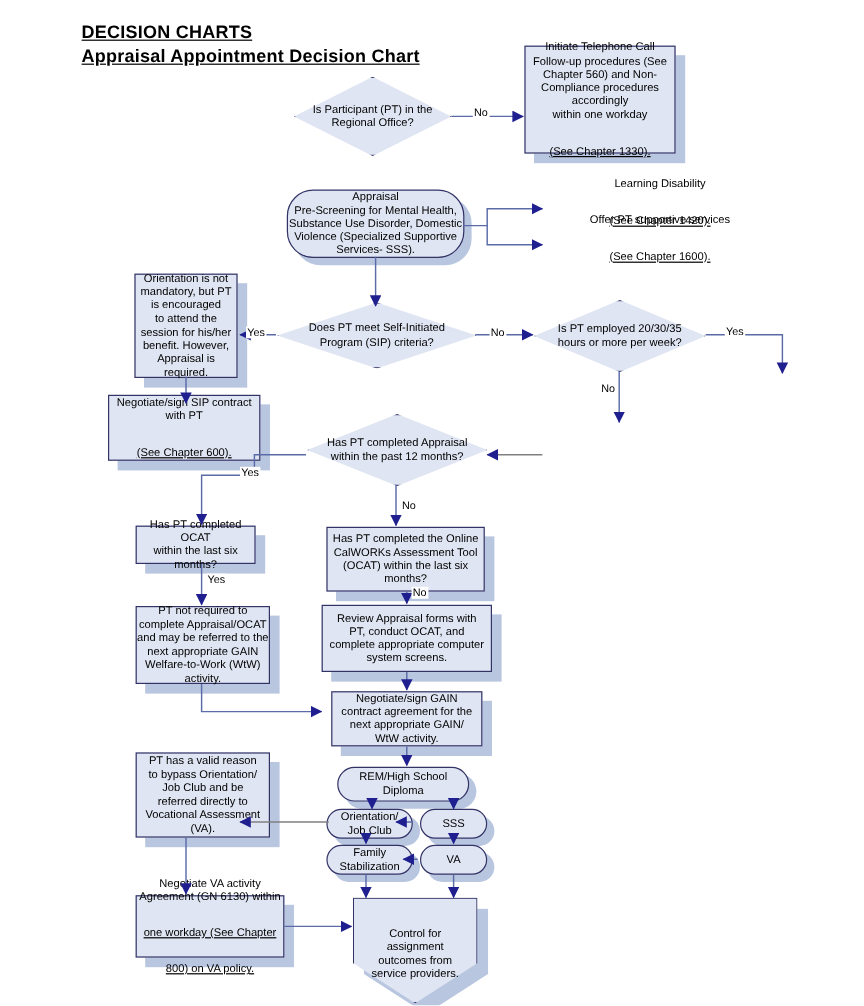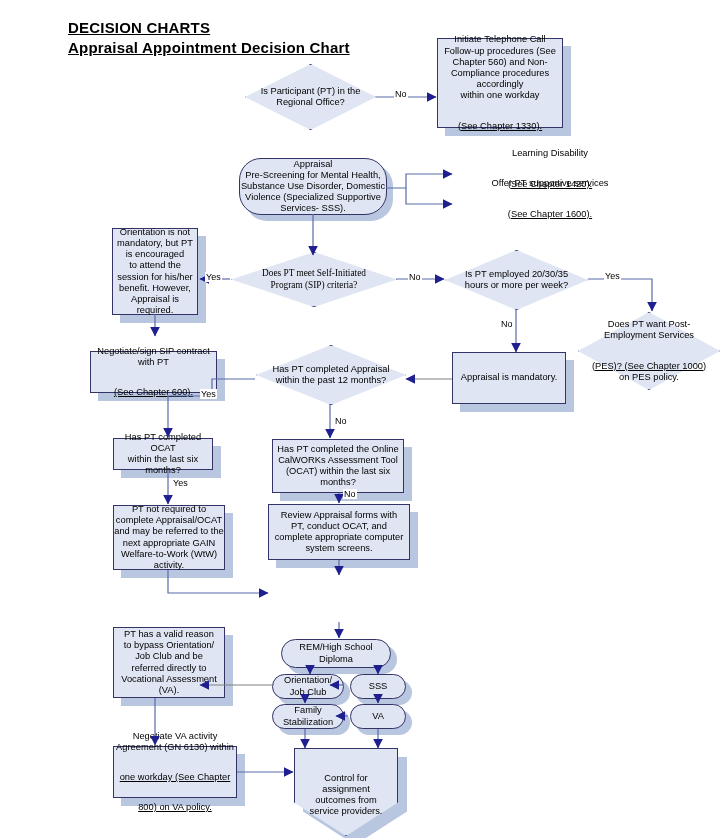--- a/index.html
+++ b/index.html
@@ -197,21 +197,21 @@
 
   <div class="node plain" style="left:455px;top:186px;width:190px;height:26px;">
     <div class="lbl">
       <div>
         <span>Offer PT supportive services</span>
         <span class="u">(See Chapter 1600).</span>
       </div>
     </div>
   </div>
 
-  <div class="node diamond" style="left:231px;top:252px;width:166px;height:55px;font-family:Liberation Serif, serif;">
+  <div class="node diamond" style="left:231px;top:252px;width:166px;height:55px;">
     <div class="face"></div>
     <div class="lbl">
       <div>
           <span>Does PT meet Self-Initiated</span>
           <span>Program (SIP) criteria?</span>
         </div>
     </div>
   </div>
 
   <div class="node rect" style="left:112px;top:228px;width:86px;height:87px;">
@@ -234,33 +234,22 @@
   <div class="node diamond" style="left:445px;top:250px;width:143px;height:60px;">
     <div class="face"></div>
     <div class="lbl">
       <div>
           <span>Is PT employed 20/30/35</span>
           <span>hours or more per week?</span>
         </div>
     </div>
   </div>
 
-  <div class="node diamond" style="left:578px;top:312px;width:142px;height:78px;">
-    <div class="face"></div>
-    <div class="lbl">
-      <div>
-        <span>Does PT want Post-</span>
-        <span>Employment Services</span>
-        <span class="u">(PES)? (See Chapter 1000)</span>
-        <span>on PES policy.</span>
-      </div>
-    </div>
-  </div>
-
-  <div class="node rect" style="left:90px;top:351px;width:127px;height:42px;">
+
+  <div class="node rect" style="left:90px;top:329px;width:127px;height:55px;">
     <div class="shadow"></div>
       <div class="face"></div>
     <div class="lbl">
       <div>
         <span>Negotiate/sign SIP contract</span>
         <span>with PT</span>
         <span class="u">(See Chapter 600).</span>
       </div>
     </div>
   </div>
@@ -268,29 +257,20 @@
   <div class="node diamond" style="left:256px;top:345px;width:150px;height:60px;">
     <div class="face"></div>
     <div class="lbl">
       <div>
           <span>Has PT completed Appraisal</span>
           <span>within the past 12 months?</span>
         </div>
     </div>
   </div>
 
-  <div class="node rect" style="left:452px;top:352px;width:114px;height:52px;">
-    <div class="shadow"></div>
-      <div class="face"></div>
-    <div class="lbl">
-      <div>
-          <span>Appraisal is mandatory.</span>
-        </div>
-    </div>
-  </div>
 
   <div class="node rect" style="left:113px;top:438px;width:100px;height:32px;">
     <div class="shadow"></div>
       <div class="face"></div>
     <div class="lbl">
       <div>
           <span>Has PT completed OCAT</span>
           <span>within the last six months?</span>
         </div>
     </div>
@@ -330,20 +310,32 @@
     <div class="lbl">
       <div>
         <span>Review Appraisal forms with</span>
         <span>PT, conduct OCAT, and</span>
         <span>complete appropriate computer</span>
         <span>system screens.</span>
       </div>
     </div>
   </div>
 
+  <div class="node rect" style="left:276px;top:576px;width:126px;height:46px;">
+    <div class="shadow"></div>
+      <div class="face"></div>
+    <div class="lbl">
+      <div>
+        <span>Negotiate/sign GAIN</span>
+        <span>contract agreement for the</span>
+        <span>next appropriate GAIN/</span>
+        <span>WtW activity.</span>
+      </div>
+    </div>
+  </div>
 
   <div class="node round" style="left:281px;top:639px;width:110px;height:29px;">
     <div class="shadow"></div>
       <div class="face"></div>
     <div class="lbl">
       <div>
           <span>REM/High School</span>
           <span>Diploma</span>
         </div>
     </div>

